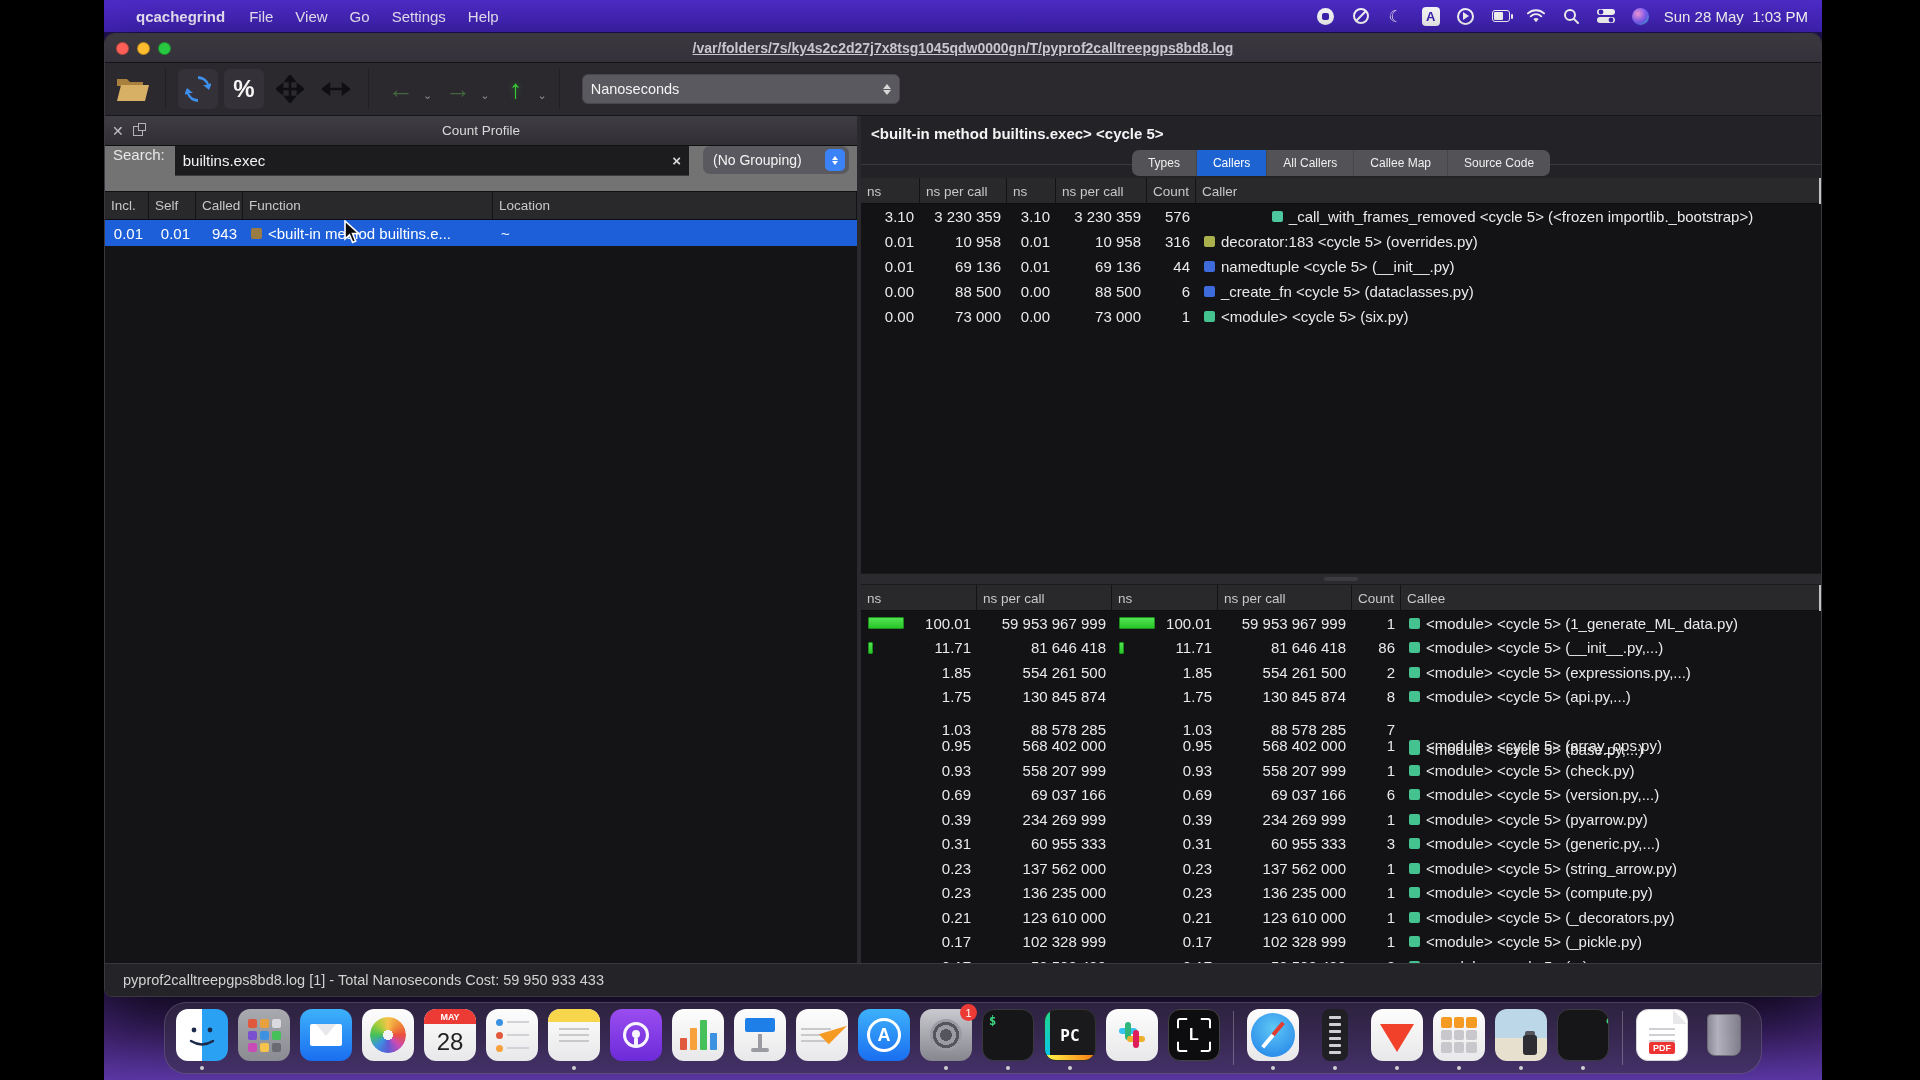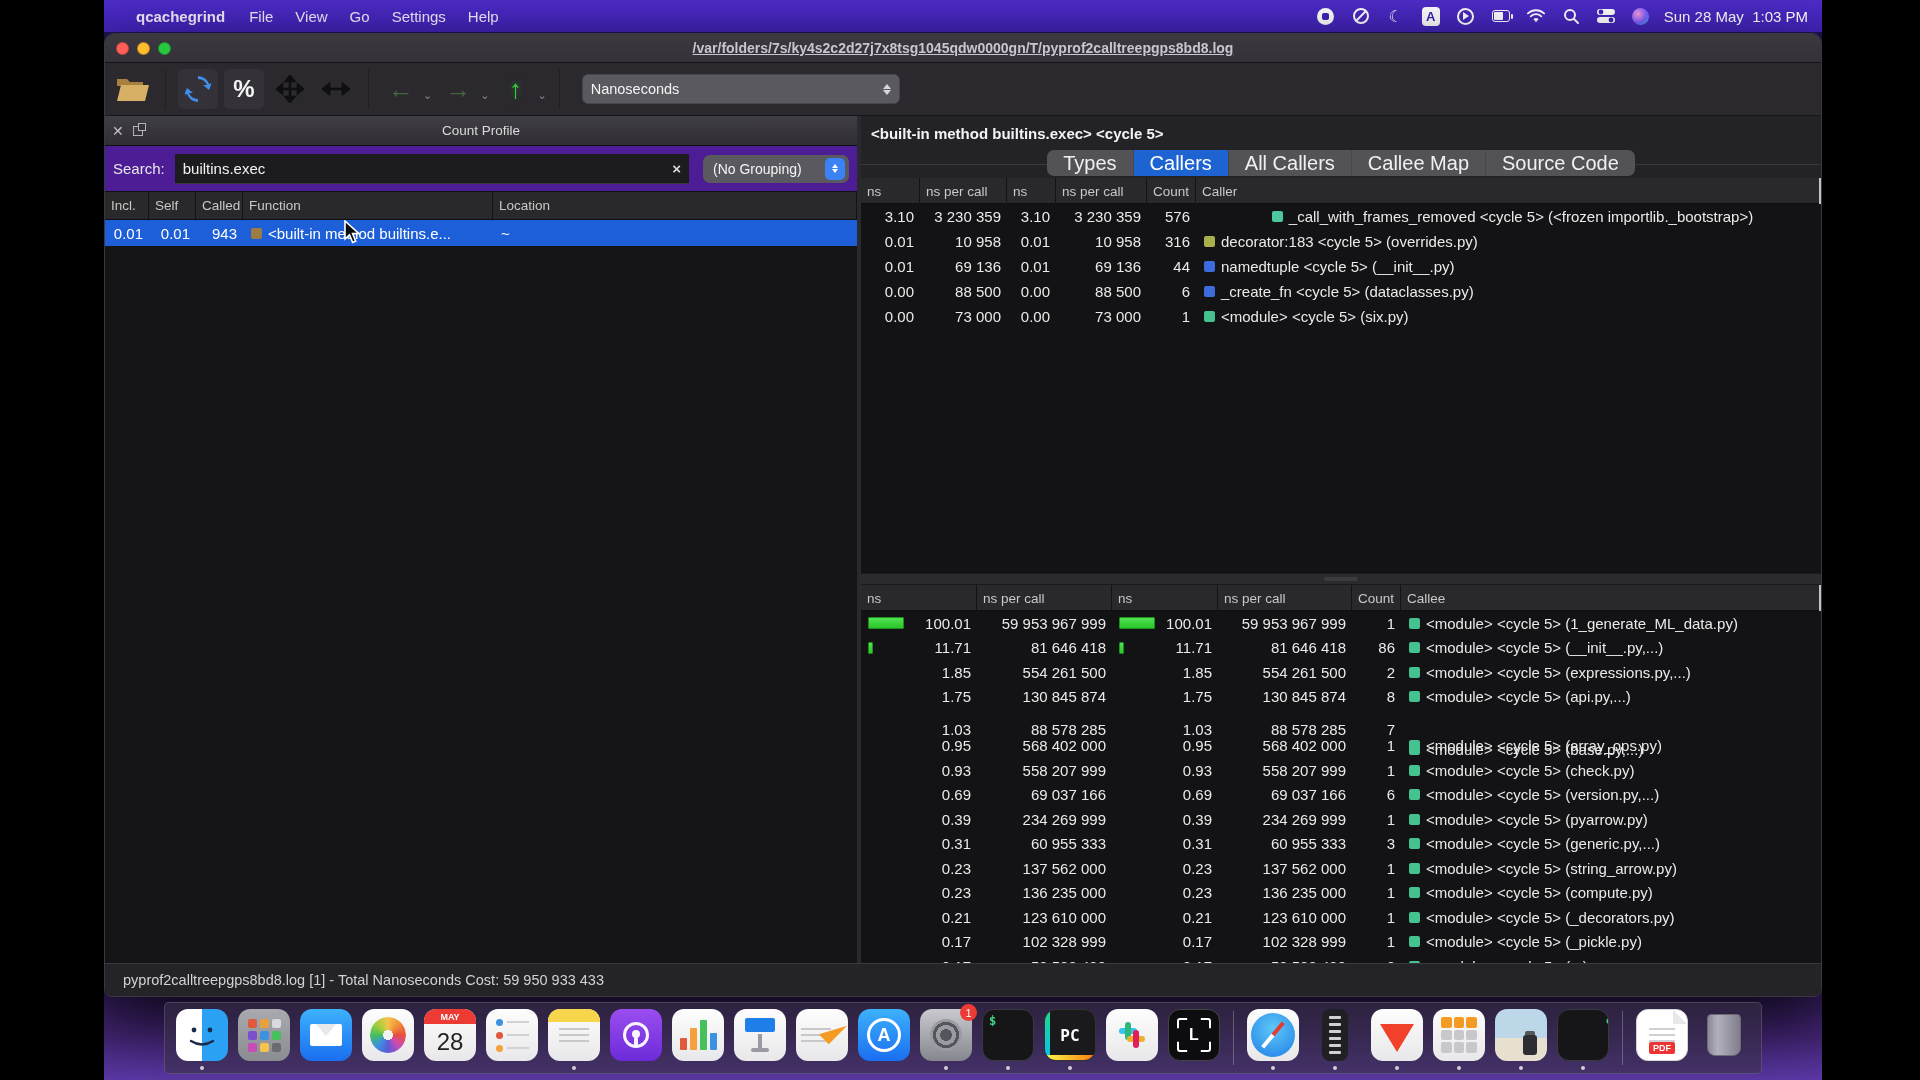--- a/index.html
+++ b/index.html
@@ -68,21 +68,21 @@
 
   
   .left-panel { width:752px; flex:none; display:flex; flex-direction:column; background:#141416; }
   .panel-header { height:30px; flex:none; background:linear-gradient(180deg,#403e45,#302e33);
     border-bottom:1px solid #101012; position:relative; display:flex; align-items:center; }
   .panel-header .ptitle { position:absolute; left:0; right:0; text-align:center; font-size:13.5px; color:#d9d9d9; }
   .ph-close { margin-left:7px; color:#c2c2c4; font-size:14px; font-weight:bold; line-height:1; z-index:1; }
   .ph-float { margin-left:9px; width:10px; height:10px; border:1.5px solid #b3b3b6; position:relative; z-index:1; }
   .ph-float::after { content:""; position:absolute; right:-4px; top:-4px; width:6px; height:6px; border:1.5px solid #b3b3b6; background:#363439; }
 
-  .search-row { height:46px; flex:none; background:#4c1d95; display:flex; align-items:center; padding:0 8px; border-bottom:1px solid #101012; }
+  .search-row { height:46px; flex:none; background:#737373; display:flex; padding:0 8px; border-bottom:1px solid #101012; }
   .search-label { color:#e8e8e8; font-size:15px; margin-right:10px; }
   .search-field { flex:1; height:30px; background:#1c1b1e; border-bottom:1px solid #3a393e;
      display:flex; align-items:center; color:#f2f2f2; font-size:15px; padding:0 8px; }
   .search-clear { color:#d9d9d9; font-weight:bold; font-size:15px; margin-left:auto; }
   .grouping-select { margin-left:14px; width:146px; height:28px; background:#5a595f; border-radius:7px;
      display:flex; align-items:center; padding:0 4px 0 10px; color:#f4f4f4; font-size:14px; }
   .grouping-select .stepper { margin-left:auto; width:20px; height:22px; background:#3b82f7; border-radius:5px;
      display:flex; flex-direction:column; align-items:center; justify-content:center; gap:1px; }
   .stepper .tri-up{ border-bottom-color:#fff; border-left-width:3.5px; border-right-width:3.5px; border-bottom-width:4px;}
   .stepper .tri-dn{ border-top-color:#fff; border-left-width:3.5px; border-right-width:3.5px; border-top-width:4px;}
@@ -97,21 +97,21 @@
   .sq { width:11px; height:11px; border-radius:2px; flex:none; }
   .left-empty { flex:1; background:#141416; }
 
   
   .right-panel { flex:1; display:flex; flex-direction:column; background:#232226; min-width:0; }
   .rp-title { height:34px; flex:none; display:flex; align-items:center; padding:0 10px;
     color:#f4f4f4; font-weight:bold; font-size:15px; background:#232226; }
   .rp-tabs-row { height:28px; flex:none; position:relative; display:flex; justify-content:center; }
   .rp-tabs-row::before { content:""; position:absolute; left:0; right:0; top:50%; height:1px; background:#3a393d; }
   .seg { position:relative; display:flex; background:#535257; border-radius:7px; overflow:hidden; height:26px; }
-  .seg .tab { padding:0 16px; display:flex; align-items:center; color:#f0f0f0; font-size:20px; border-right:1px solid #47464b; }
+  .seg .tab { padding:0 16px; display:flex; align-items:center; color:#f0f0f0; font-size:12px; border-right:1px solid #47464b; }
   .seg .tab:last-child { border-right:none; }
   .seg .tab.active { background:#1e63d2; color:#fff; }
   .seg .tab.disabled { color:#95949a; }
 
   .rt-thead { grid-template-columns:59px 87px 49px 91px 49px 1fr; height:26px; flex:none; }
   .rt-thead > div:last-child { border-right:2px solid #c2c2c4; }
   .rb-thead { grid-template-columns:116px 135px 106px 134px 49px 1fr; height:26px; flex:none; }
   .rb-thead > div:last-child { border-right:2px solid #c2c2c4; }
 
   .rt-rows { flex:none; background:#131315; }
@@ -131,21 +131,21 @@
     background:linear-gradient(180deg,#53e253,#28c628); border:1px solid #1d8f1d; border-radius:1px; }
 
   .rb-tabs-row { height:30px; flex:none; display:flex; justify-content:center; align-items:center; background:#232226; }
 
   
   .statusbar { height:33px; flex:none; background:#242327; border-top:1px solid #39383c;
     display:flex; align-items:center; padding-left:18px; color:#d2d2d2; font-size:14.5px; }
 
   
   .dock { position:absolute; left:50%; transform:translateX(-50%); bottom:6px; height:72px;
-    background:rgba(58,48,76,.62); border:1px solid rgba(255,255,255,.14); border-radius:5px;
+    background:rgba(58,48,76,.62); border:1px solid rgba(255,255,255,.14); border-radius:22px;
     display:flex; align-items:center; padding:0 10px; gap:8px; }
   .dock-item { position:relative; width:54px; height:58px; display:flex; align-items:flex-start; justify-content:center; }
   .dicon { width:52px; height:52px; border-radius:12px; position:relative; overflow:hidden; display:flex; align-items:center; justify-content:center; }
   .dot { position:absolute; bottom:-3px; left:50%; transform:translateX(-50%); width:4px; height:4px; border-radius:50%; background:#cfcfd4; }
   .badge { position:absolute; top:-5px; right:-4px; min-width:17px; height:17px; border-radius:9px; background:#ec3b34;
     color:#fff; font-size:11px; display:flex; align-items:center; justify-content:center; padding:0 4px; z-index:3; }
   .dock-sep { width:1px; height:54px; background:rgba(255,255,255,.25); margin:0 4px; }
 
   
   .i-white { background:linear-gradient(180deg,#fdfdfd,#e8e8ea); }

